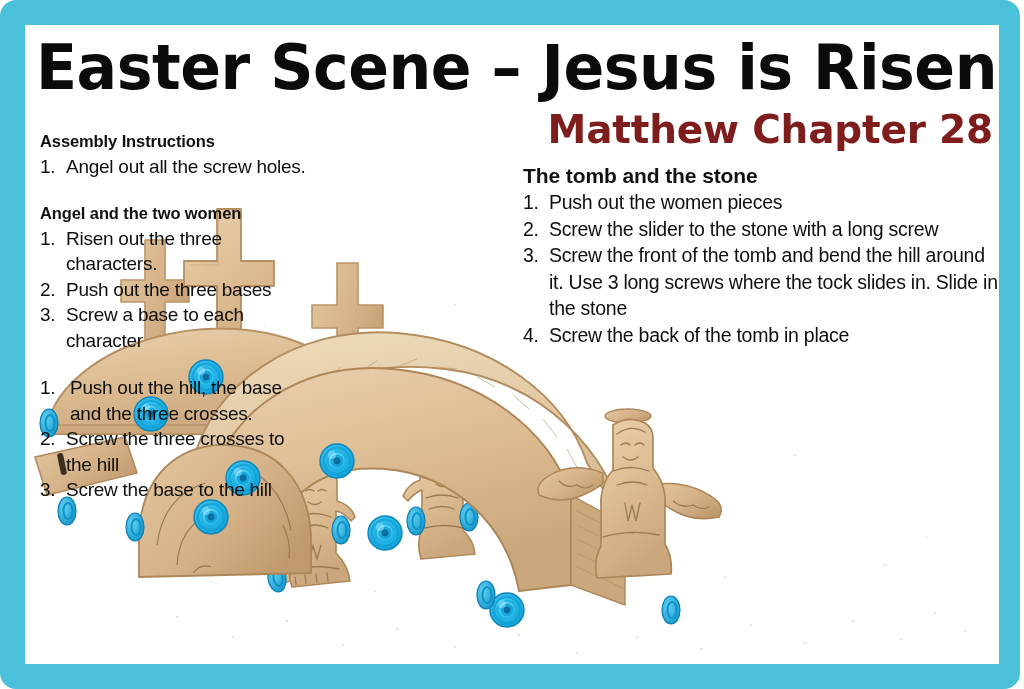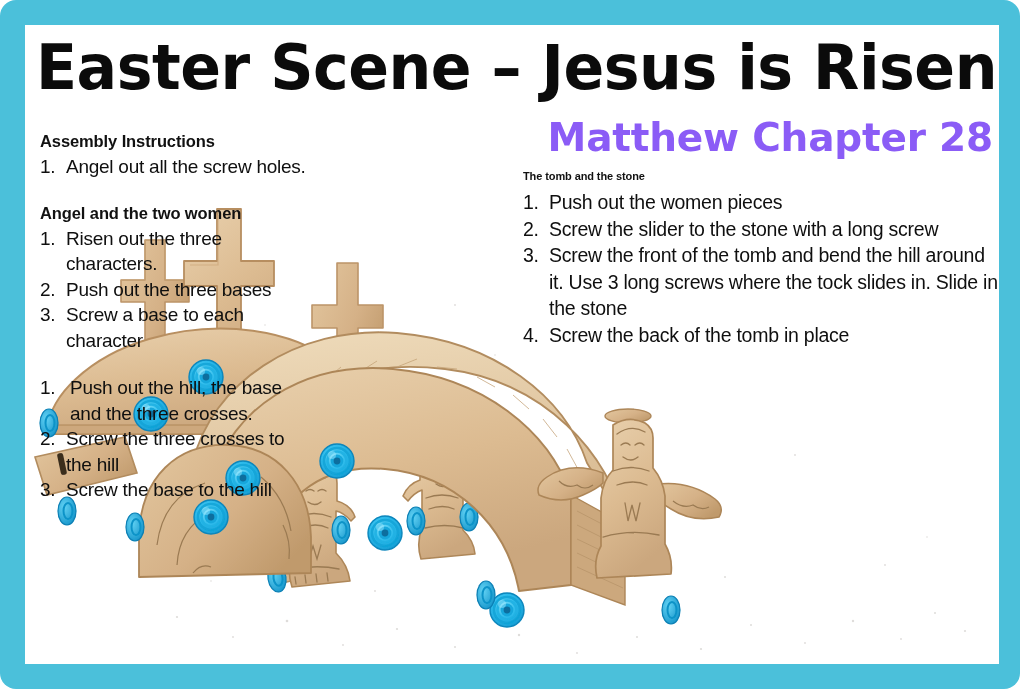--- a/index.html
+++ b/index.html
@@ -43,44 +43,44 @@
     color: #0B0B0B;
     white-space: nowrap;
     font-family: "DejaVu Sans", sans-serif;
     transform: scaleX(0.97);
     transform-origin: left center;
   }
 
   #subtitle {
     position: absolute;
     right: 6px;
-    top: 90px;
+    top: 82px;
     font-size: 39px;
     line-height: 46px;
     font-weight: 700;
     letter-spacing: -0.2px;
-    color: #8b5cf6;
+    color: #7f1d1d;
     white-space: nowrap;
     font-family: "DejaVu Sans", sans-serif;
   }
 
   
   .column { position: absolute; color: #111111; }
 
   #left-column  { left: 15px;  top: 105px; width: 268px; }
   #right-column { left: 498px; top: 140px; width: 476px; }
 
   .sec-heading {
     font-weight: 700;
     font-size: 16.5px;
     line-height: 22px;
     margin-bottom: 2px;
     letter-spacing: -0.1px;
   }
-  #right-column .sec-heading { font-size: 11px; }
+  #right-column .sec-heading { font-size: 21px; }
 
   ol.steps { list-style: none; }
 
   ol.steps li {
     position: relative;
     font-size: 19px;
     line-height: 25.5px;
     font-weight: 400;
     letter-spacing: -0.25px;
     color: #0F0F0F;

